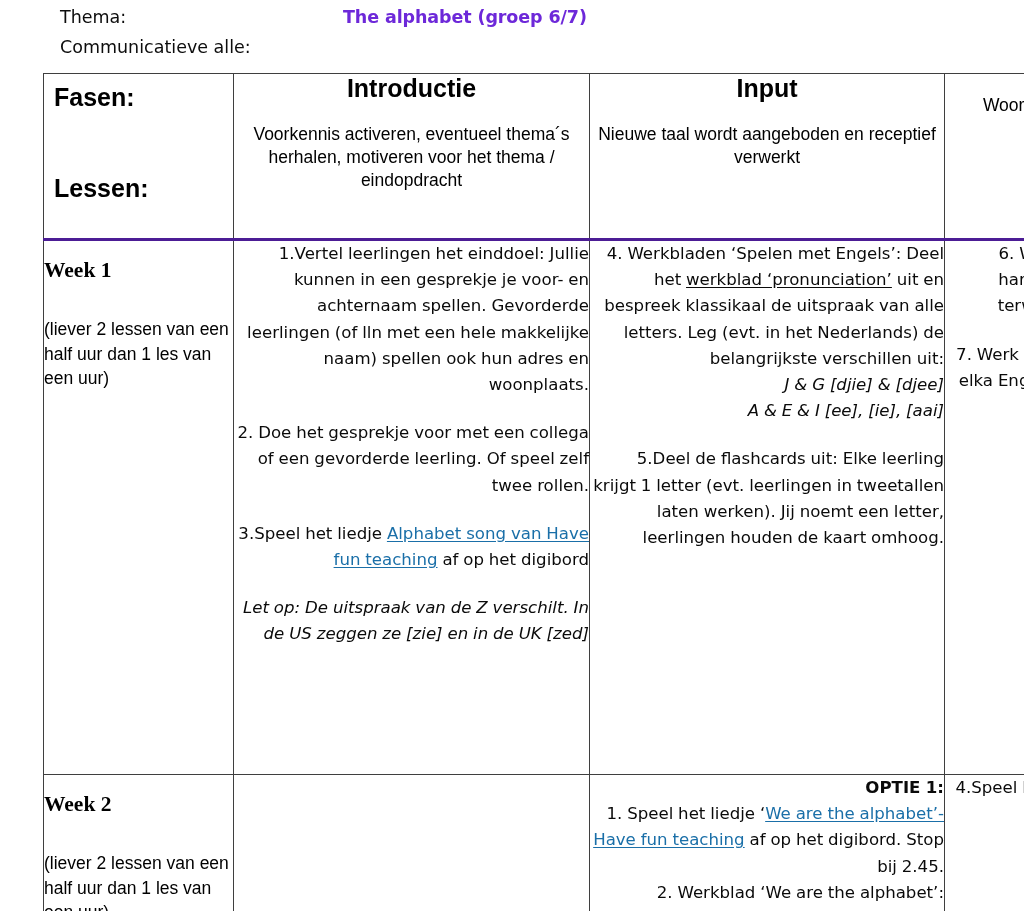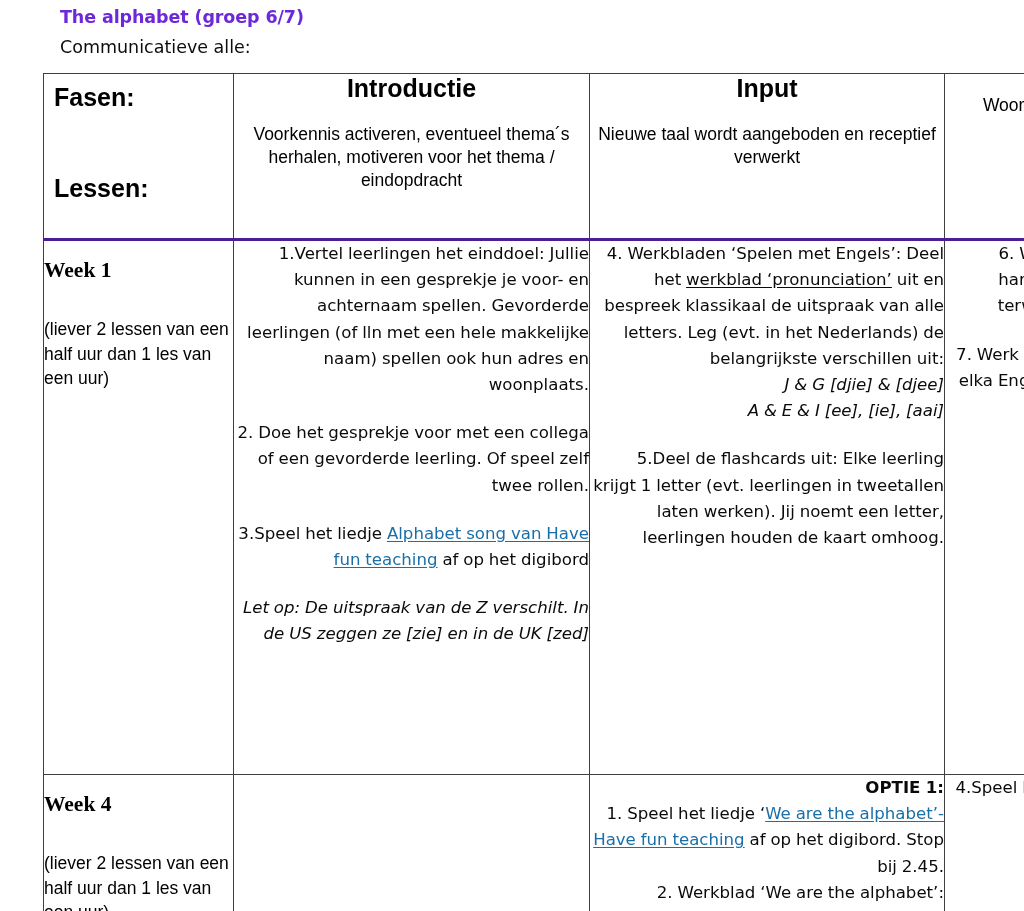--- a/index.html
+++ b/index.html
@@ -166,20 +166,21 @@
   tr.r-week1 td { height: 533px; }
   tr.r-week2 td { height: 170px; }
 </style>
 </head>
 <body>
 
 <div class="page">
 
   <div class="meta">
     <div class="meta-row">
+      <span class="meta-label">Thema:</span>
       <span class="meta-value">The alphabet (groep 6/7)</span>
     </div>
     <div class="meta-row">
       <span class="meta-label">Communicatieve alle:</span>
     </div>
   </div>
 
   <div class="tbl-wrap">
     <table class="plan">
       <colgroup>
@@ -230,21 +231,21 @@
             </td>
             <td class="content-cell">
               <div class="ct">
                 <p><span>6. Werk staan in flashcar hardop. letter er buurma terwijl h laat me zowel vi</span></p>
                 <p class="gap"><span>7. Werk flashcar de juiste met elka Engels): standing ‘Who’s g staat, ze letter ha</span></p>
               </div>
             </td>
           </tr>
           <tr class="body r-week2">
             <td class="week-cell">
-              <div class="week-title">Week 4</div>
+              <div class="week-title">Week 2</div>
               <div class="week-note">(liever 2 lessen van een half uur dan 1 les van een uur)</div>
             </td>
             <td class="content-cell shaded">
               <div class="ct"></div>
             </td>
             <td class="content-cell">
               <div class="ct">
                 <p><span class="bd">OPTIE 1:</span></p>
                 <p><span>1. Speel het liedje ‘</span><span class="lnk">We are the alphabet’- Have fun teaching</span><span> af op het digibord. Stop bij 2.45.</span></p>
                 <p><span>2. Werkblad ‘We are the alphabet’:</span></p>

